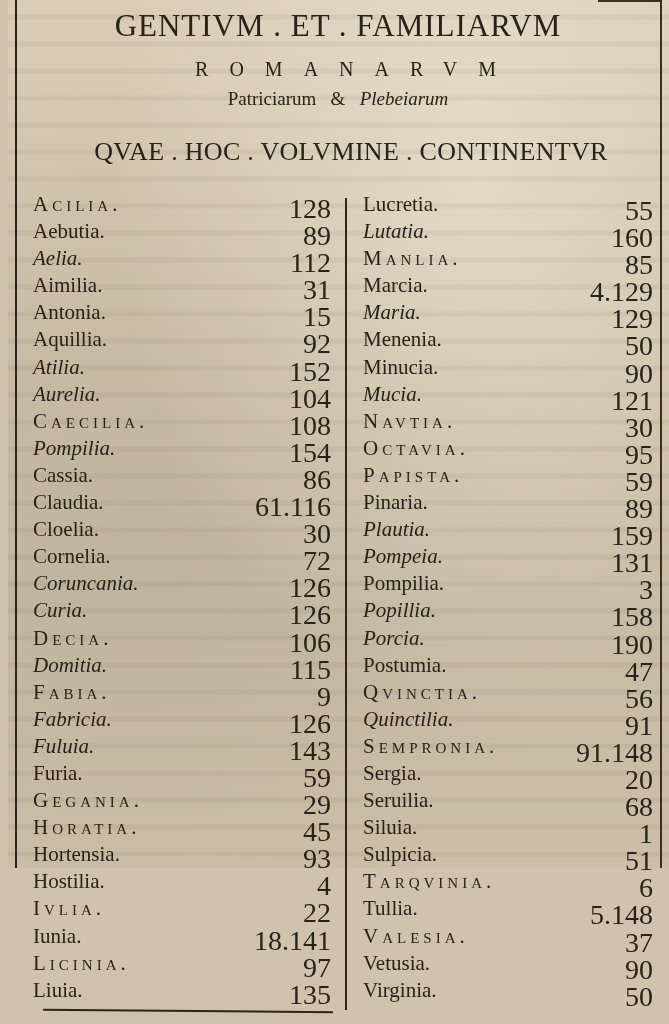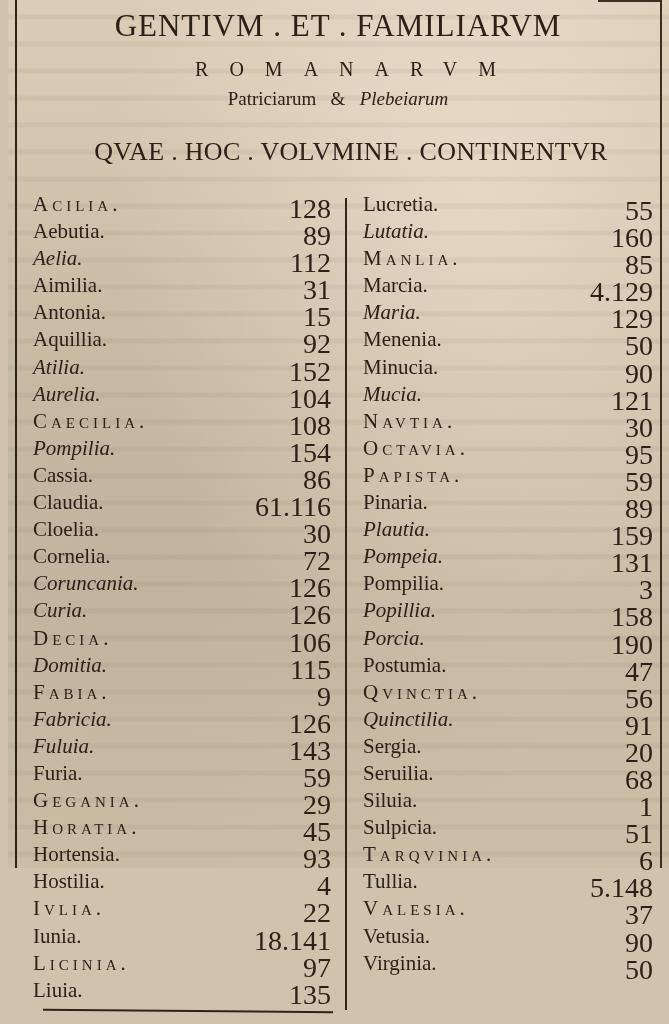--- a/index.html
+++ b/index.html
@@ -349,20 +349,24 @@
       </div>
       <div class="row">
         <span class="name smallcaps">Qvinctia.</span>
         <span class="num">56</span>
       </div>
       <div class="row">
         <span class="name italic">Quinctilia.</span>
         <span class="num">91</span>
       </div>
       <div class="row">
+        <span class="name smallcaps">Sempronia.</span>
+        <span class="num">91.148</span>
+      </div>
+      <div class="row">
         <span class="name roman">Sergia.</span>
         <span class="num">20</span>
       </div>
       <div class="row">
         <span class="name roman">Seruilia.</span>
         <span class="num">68</span>
       </div>
       <div class="row">
         <span class="name roman">Siluia.</span>
         <span class="num">1</span>

